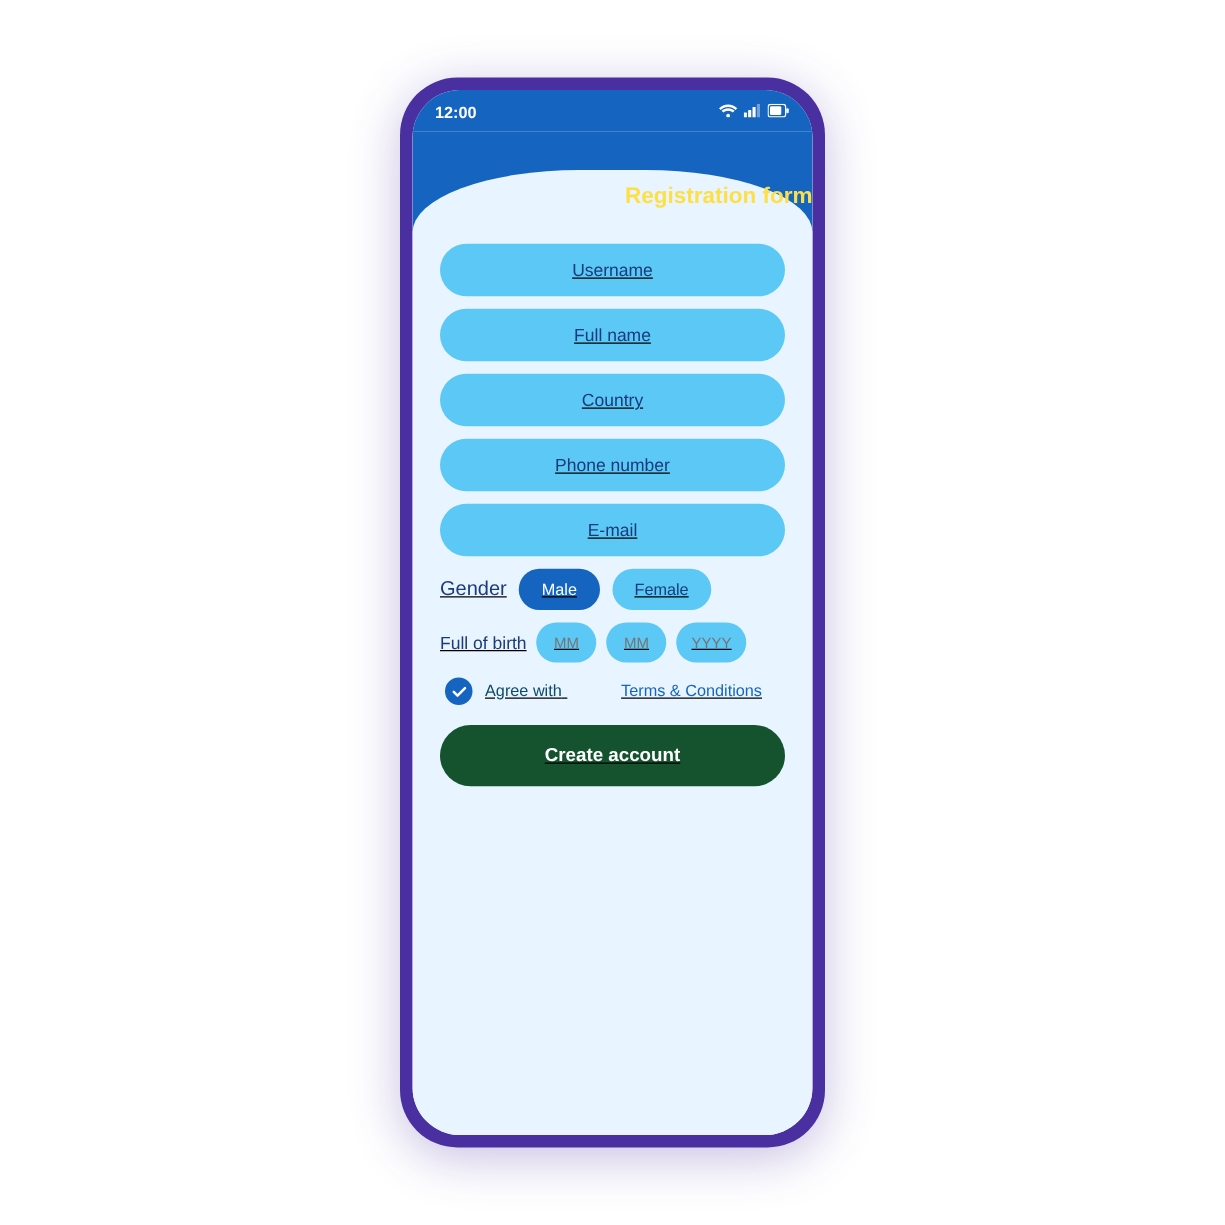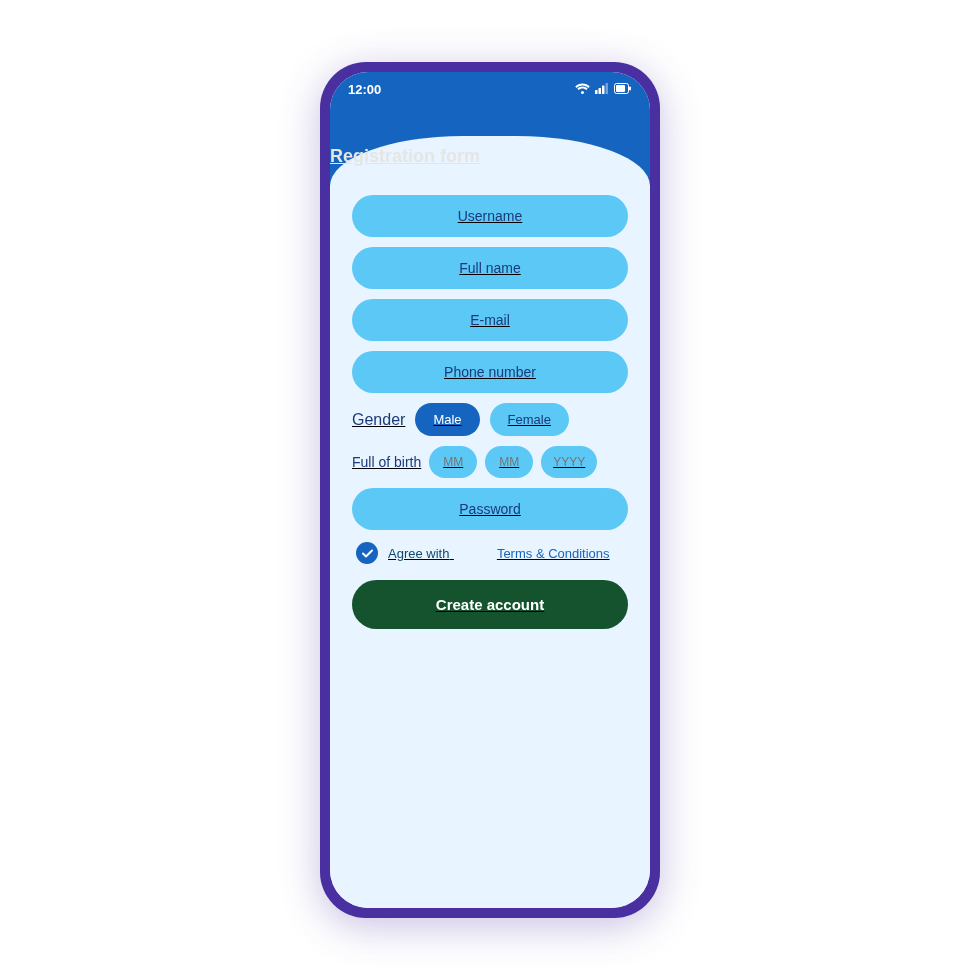--- a/index.html
+++ b/index.html
@@ -77,26 +77,25 @@
       height: 50px;
       background: #e8f4ff;
       border-radius: 50% 50% 0 0 / 60px 60px 0 0;
     }
 
     .form-title {
       position: absolute;
       bottom: 18px;
       left: 0;
       right: 0;
-      text-align: left;
-      color: #e5e5e5;
+      text-align: right;
+      color: #fde047;
       font-size: 18px;
       font-weight: 600;
       z-index: 2;
-      text-decoration: underline;
     }
 
     
     .content {
       background: #e8f4ff;
       flex: 1;
       overflow-y: auto;
       padding: 10px 22px 20px;
       display: flex;
       flex-direction: column;
@@ -269,39 +268,39 @@
     <div class="header-wave">
       <span class="form-title">Registration form</span>
     </div>
 
     <div class="content">
 
       <input class="form-input" type="text" placeholder="Username" style="">
 
       <input class="form-input" type="text" placeholder="Full name" style="">
 
+      <input class="form-input" type="text" placeholder="Country" style="">
+
+      <input class="form-input" type="tel" placeholder="Phone number" style="">
 
       <input class="form-input" type="email" placeholder="E-mail" style="">
-
-      <input class="form-input" type="tel" placeholder="Phone number" style="">
 
       <div class="gender-row">
         <span class="gender-label">Gender</span>
         <button class="gender-btn active">Male</button>
         <button class="gender-btn">Female</button>
       </div>
 
       <div class="dob-row">
         <span class="dob-label">Full of birth</span>
         <input class="dob-field" type="text" maxlength="2" placeholder="MM" style="">
         <input class="dob-field" type="text" maxlength="2" placeholder="MM" style="">
         <input class="dob-field year" type="text" maxlength="4" placeholder="YYYY" style="">
       </div>
 
-      <input class="form-input" type="password" placeholder="Password" style="">
 
       <div class="agree-row">
         <div class="checkbox-checked">
           <svg viewBox="0 0 13 13" fill="none" xmlns="http://www.w3.org/2000/svg">
             <path d="M2 6.5L5 9.5L11 3.5" stroke="white" stroke-width="2" stroke-linecap="round" stroke-linejoin="round"></path>
           </svg>
         </div>
         <span>
           <span class="agree-text">Agree with</span>
           <span> </span>

